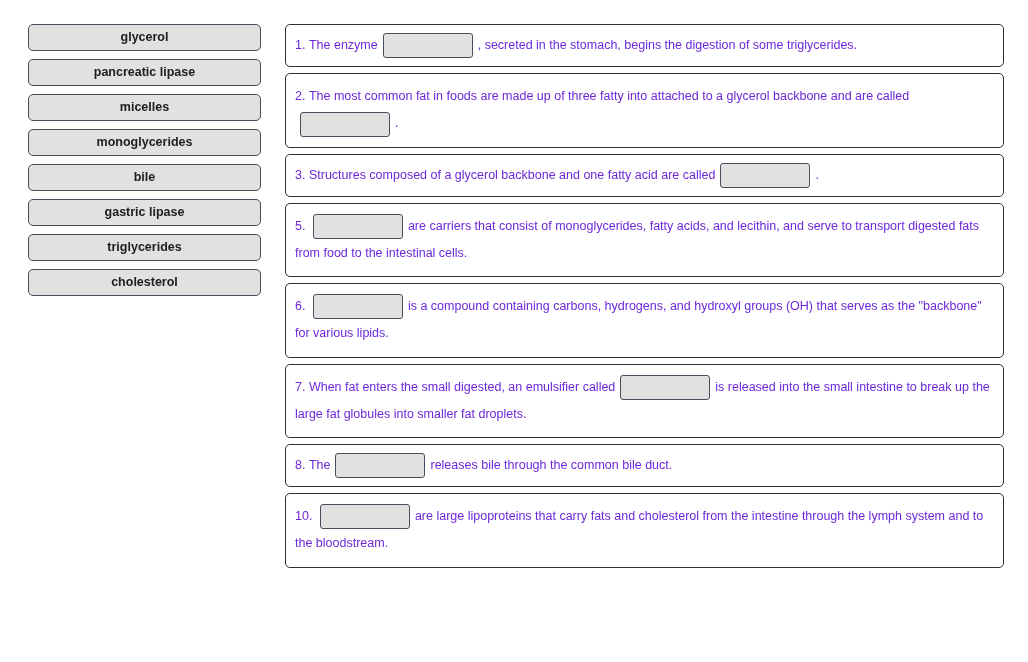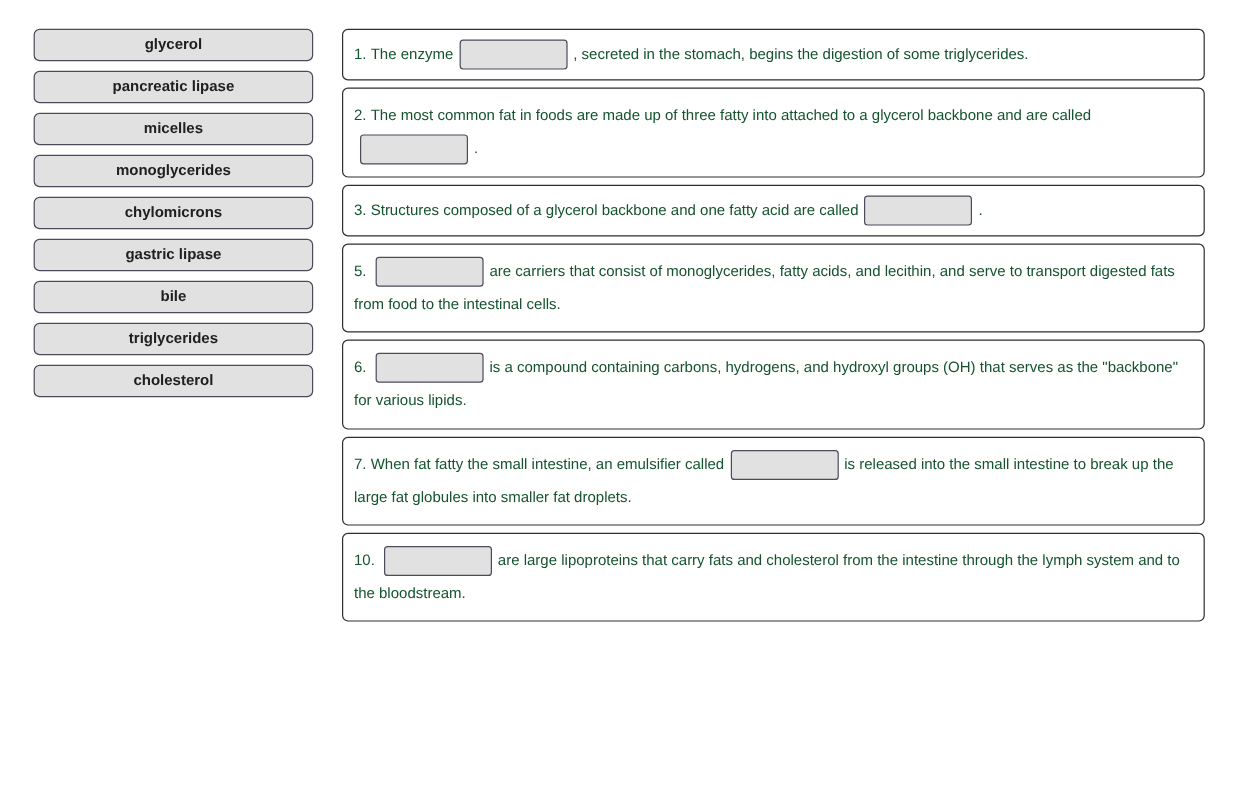--- a/index.html
+++ b/index.html
@@ -56,21 +56,21 @@
     gap: 6px;
   }
   .q-panel {
     background: #ffffff;
     border: 1.5px solid #2b2f33;
     border-radius: 5px;
     box-sizing: border-box;
     padding: 9px 10px 9px 9px;
     font-size: 12.5px;
     line-height: 27px;
-    color: #14532d;
+    color: #6d28d9;
   }
   .q-panel.one-line { padding-top: 7px; padding-bottom: 7px; }
 
   .q-text { white-space: normal; }
 
   .blank {
     display: inline-block;
     vertical-align: middle;
     width: 90px;
     height: 25px;
@@ -87,23 +87,22 @@
 </head>
 <body>
 
 <div id="app">
 
   <div id="word-bank">
       <div class="bank-chip">glycerol</div>
       <div class="bank-chip">pancreatic lipase</div>
       <div class="bank-chip">micelles</div>
       <div class="bank-chip">monoglycerides</div>
-      <div class="bank-chip">chylomicrons</div>
+      <div class="bank-chip">bile</div>
       <div class="bank-chip">gastric lipase</div>
-      <div class="bank-chip">bile</div>
       <div class="bank-chip">triglycerides</div>
       <div class="bank-chip">cholesterol</div>
     </div>
 
   <div id="question-list">
       <div class="q-panel one-line">
         <div class="q-text"><span class="seg">1.</span> <span class="seg">The enzyme</span><span class="blank"></span><span class="seg">, secreted in the stomach, begins the digestion of some triglycerides.</span></div>
       </div>
       <div class="q-panel">
         <div class="q-text"><span class="seg">2.</span> <span class="seg">The most common fat in foods are made up of three fatty into attached to a glycerol backbone and are called</span><span class="blank"></span><span class="seg">.</span></div>
@@ -111,20 +110,23 @@
       <div class="q-panel one-line">
         <div class="q-text"><span class="seg">3.</span> <span class="seg">Structures composed of a glycerol backbone and one fatty acid are called</span><span class="blank"></span><span class="seg">.</span></div>
       </div>
       <div class="q-panel">
         <div class="q-text"><span class="seg">5.</span> <span class="blank lead"></span><span class="seg">are carriers that consist of monoglycerides, fatty acids, and lecithin, and serve to transport digested fats from food to the intestinal cells.</span></div>
       </div>
       <div class="q-panel">
         <div class="q-text"><span class="seg">6.</span> <span class="blank lead"></span><span class="seg">is a compound containing carbons, hydrogens, and hydroxyl groups (OH) that serves as the "backbone" for various lipids.</span></div>
       </div>
       <div class="q-panel">
-        <div class="q-text"><span class="seg">7.</span> <span class="seg">When fat fatty the small intestine, an emulsifier called</span><span class="blank"></span><span class="seg">is released into the small intestine to break up the large fat globules into smaller fat droplets.</span></div>
+        <div class="q-text"><span class="seg">7.</span> <span class="seg">When fat enters the small digested, an emulsifier called</span><span class="blank"></span><span class="seg">is released into the small intestine to break up the large fat globules into smaller fat droplets.</span></div>
+      </div>
+      <div class="q-panel one-line">
+        <div class="q-text"><span class="seg">8.</span> <span class="seg">The</span><span class="blank"></span><span class="seg">releases bile through the common bile duct.</span></div>
       </div>
       <div class="q-panel">
         <div class="q-text"><span class="seg">10.</span> <span class="blank lead"></span><span class="seg">are large lipoproteins that carry fats and cholesterol from the intestine through the lymph system and to the bloodstream.</span></div>
       </div>
     </div>
 
 </div>
 
 </body></html>

